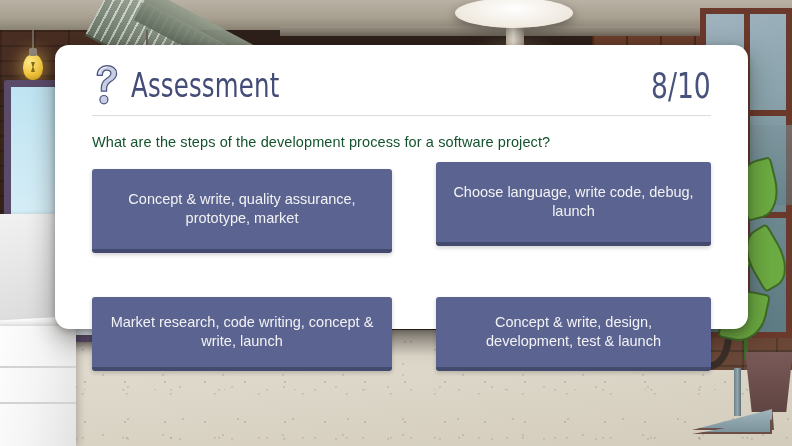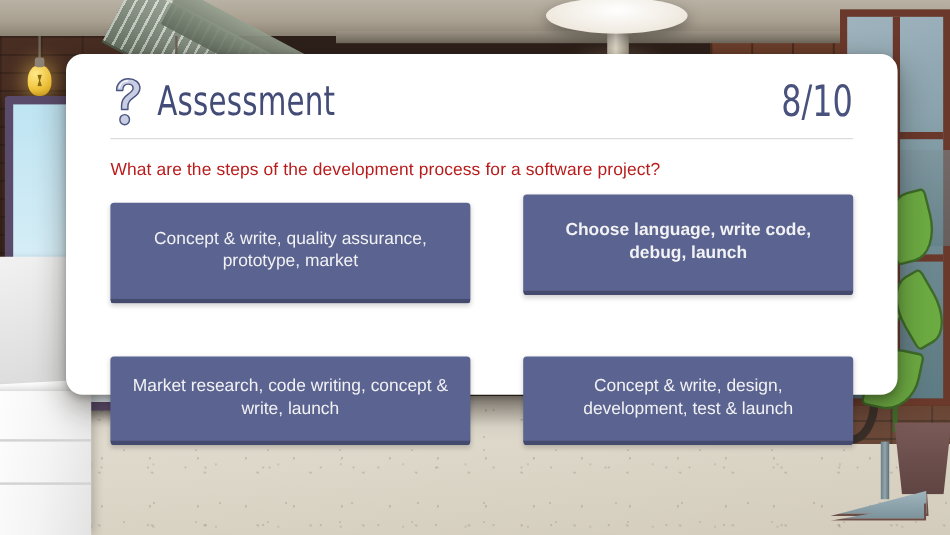--- a/index.html
+++ b/index.html
@@ -301,21 +301,21 @@
     font-weight: 400;
     color: #49527d;
     transform: scaleX(.82);
     transform-origin: right center;
     white-space: nowrap;
   }
 
   .question-text {
     margin-top: 17px;
     font-size: 14.5px;
-    color: #b91c1c;
+    color: #14532d;
     line-height: 1.3;
     letter-spacing: .1px;
   }
 
   .answers {
     margin-top: 17px;
     display: grid;
     grid-template-columns: 300px 1fr;
     grid-template-rows: auto auto;
     column-gap: 25px;
@@ -336,21 +336,21 @@
     text-align: center;
     padding: 16px 14px;
     min-height: 74px;
     display: flex;
     align-items: center;
     justify-content: center;
     cursor: pointer;
     box-shadow: 0 2px 4px rgba(0,0,0,.18);
   }
   .answer-btn.tall { min-height: 84px; }
-  .answer-btn.raised { align-self: start; margin-top: -7px; font-weight: bold; }
+  .answer-btn.raised { align-self: start; margin-top: -7px; }
 
   .answer-btn span { display: block; }
 </style>
 </head>
 <body>
 
 <div id="stage">
 
   <div class="bg">
     <div class="room-dark"></div>

